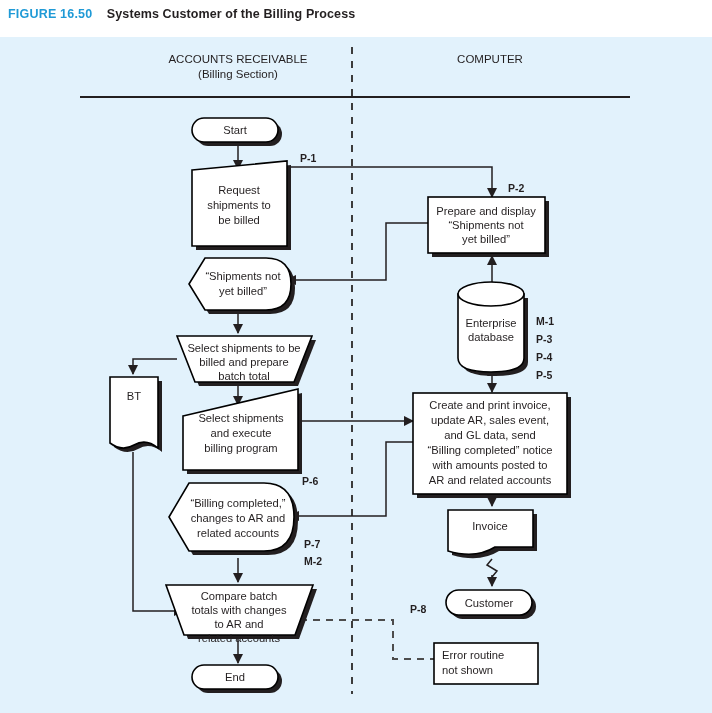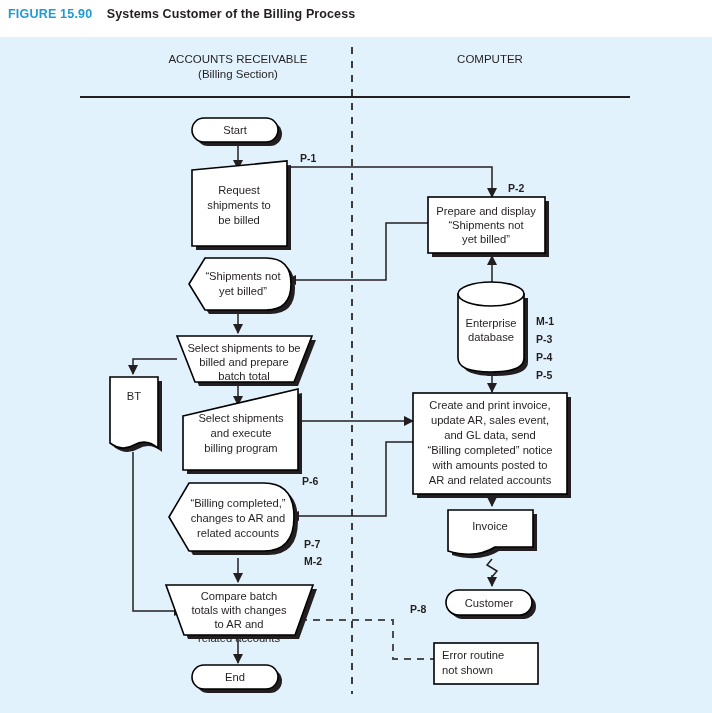--- a/index.html
+++ b/index.html
@@ -66,21 +66,21 @@
   .node-text { font-size: 11.2px; text-anchor: middle; }
   .node-text-left { font-size: 11.2px; text-anchor: start; }
   .ref-label { font-size: 10.5px; font-weight: bold; text-anchor: start; fill: #231f20; }
 </style>
 </head>
 <body>
 
 <div id="page">
 
   <div id="caption">
-    <span class="fig-label">FIGURE 15.90</span>
+    <span class="fig-label">FIGURE 16.50</span>
     <span class="fig-title">Systems Customer of the Billing Process</span>
   </div>
 
   <div id="panel">
     <svg id="flow" viewBox="0 0 712 684">
 
       <defs>
         <marker id="arrow" viewBox="0 0 10 10" refX="9" refY="5" markerWidth="7" markerHeight="7" orient="auto-start-reverse">
           <path d="M 0 0 L 10 5 L 0 10 z" fill="#231f20"></path>
         </marker>

